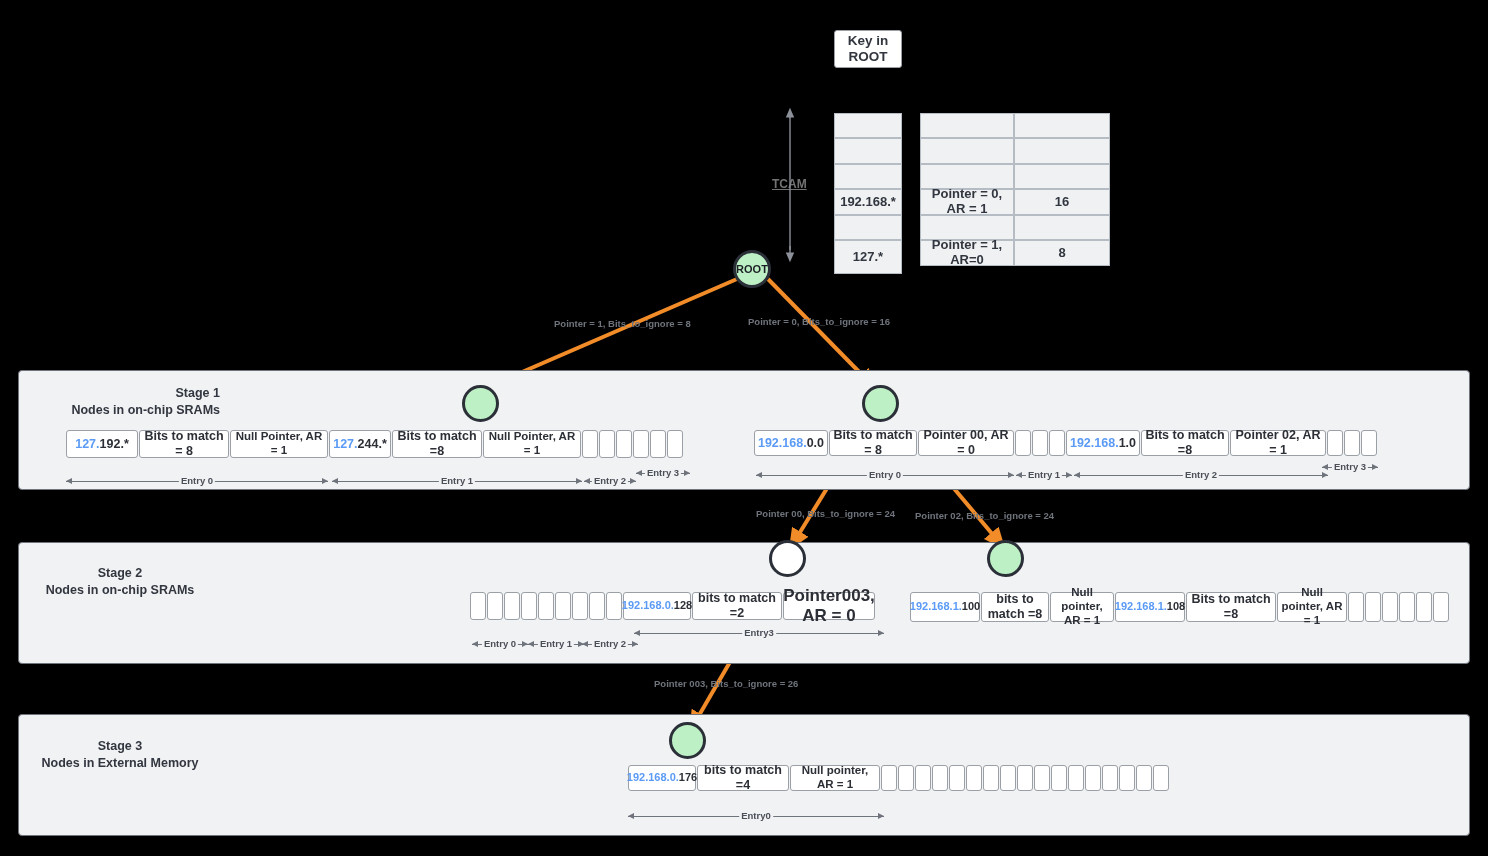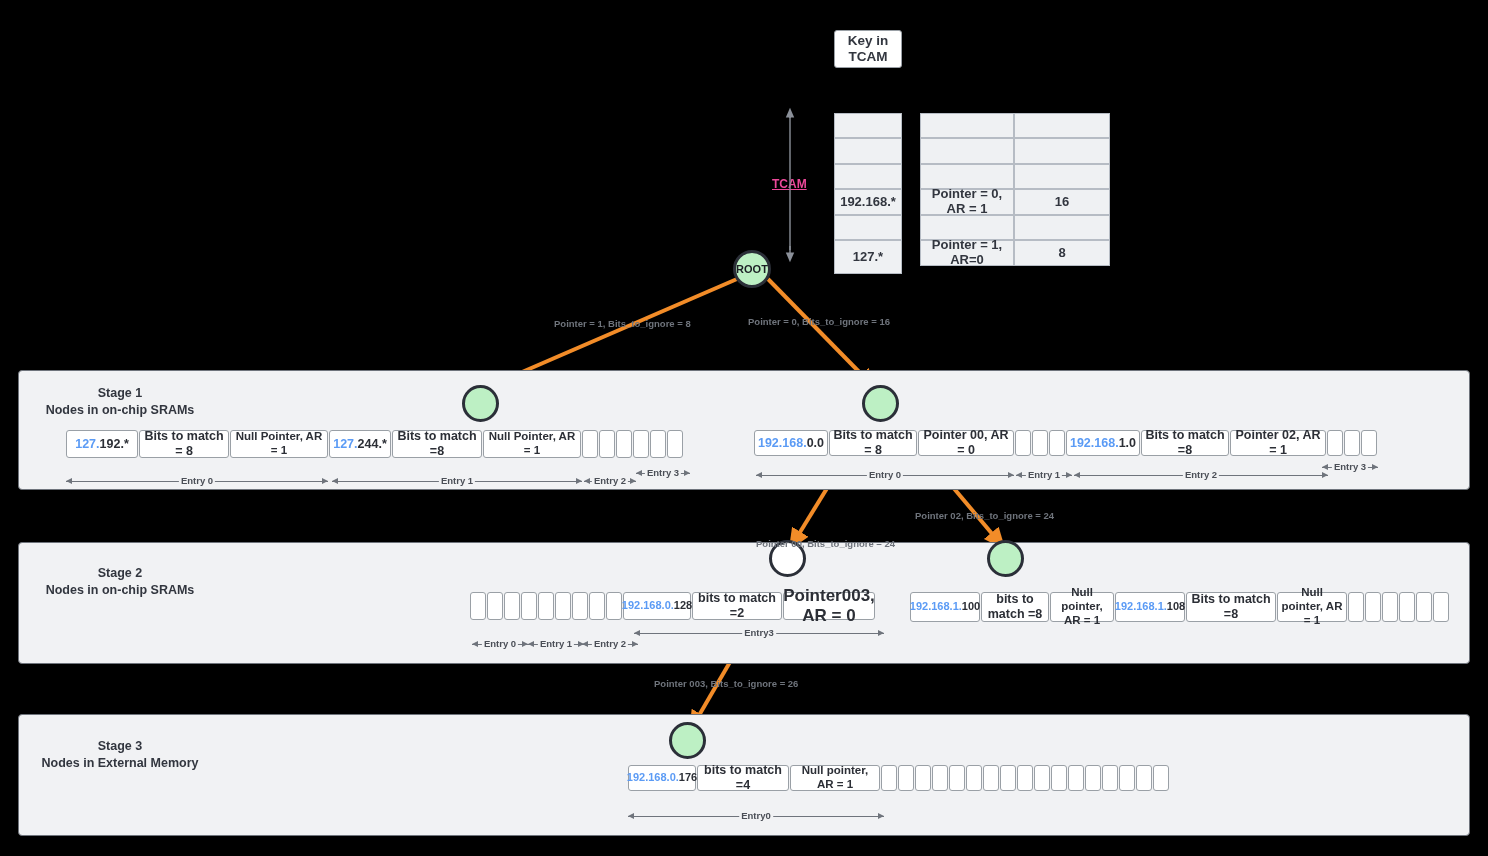--- a/index.html
+++ b/index.html
@@ -12,21 +12,21 @@
   .box{position:absolute;background:#fff;border:1px solid #9aa0a6;border-radius:3px;
        box-sizing:border-box;display:flex;align-items:center;justify-content:center;
        text-align:center;font-weight:bold;line-height:1.15;color:#32363f;}
 
   .hdr{font-size:13.5px;padding:2px 4px;}
 
   
   .tcell{position:absolute;background:#eff1f3;border:1px solid #b6bcc4;box-sizing:border-box;
          display:flex;align-items:center;justify-content:center;text-align:center;
          font-weight:bold;font-size:13px;color:#32363f;line-height:1.15;}
-  .tcam-label{position:absolute;color:#ec4899;font-weight:bold;font-size:12px;text-decoration:underline;}
+  .tcam-label{position:absolute;color:#737373;font-weight:bold;font-size:12px;text-decoration:underline;}
 
   
   .stage{position:absolute;background:#f1f2f4;border:1px solid #6f747c;border-radius:4px;
          box-sizing:border-box;}
   .stage-title{position:absolute;font-size:12.5px;font-weight:bold;text-align:center;
                line-height:1.35;color:#32363f;white-space:pre-line;}
 
   
   .node{position:absolute;border-radius:50%;border:3px solid #2b2f38;box-sizing:border-box;
         display:flex;align-items:center;justify-content:center;
@@ -56,21 +56,21 @@
   .ruler .ar.l{left:0;border-right:6px solid #6f747c;}
   .ruler .ar.r{right:0;border-left:6px solid #6f747c;}
 
   svg.arrows{position:absolute;left:0;top:0;width:1488px;height:856px;pointer-events:none;}
 </style>
 </head>
 <body>
 
 <div class="canvas">
 
-  <div class="box hdr" style="left:834px;top:30px;width:68px;height:38px;">Key in TCAM</div>
+  <div class="box hdr" style="left:834px;top:30px;width:68px;height:38px;">Key in ROOT</div>
 
   <div class="tcam-label" style="left:772px;top:177px;">TCAM</div>
 
   <svg class="arrows">
     <defs>
       <marker id="gArrow" markerWidth="8" markerHeight="8" refX="4" refY="4" orient="auto">
         <path d="M0,1 L7,4 L0,7 z" fill="#8b9099"></path>
       </marker>
       <marker id="oArrow" markerWidth="6" markerHeight="6" refX="3" refY="3" orient="auto">
         <path d="M0,0.6 L5.5,3 L0,5.4 z" fill="#f28c28"></path>
@@ -109,37 +109,37 @@
   <div class="tcell" style="left:1014px;top:138px;width:96px;height:26px;"></div>
   <div class="tcell" style="left:1014px;top:164px;width:96px;height:25px;"></div>
   <div class="tcell" style="left:1014px;top:189px;width:96px;height:26px;">16</div>
   <div class="tcell" style="left:1014px;top:215px;width:96px;height:25px;"></div>
   <div class="tcell" style="left:1014px;top:240px;width:96px;height:26px;">8</div>
 
   <div class="stage" style="left:18px;top:370px;width:1452px;height:120px;"></div>
   <div class="stage" style="left:18px;top:542px;width:1452px;height:122px;"></div>
   <div class="stage" style="left:18px;top:714px;width:1452px;height:122px;"></div>
 
-  <div class="stage-title" style="left:20px;top:385px;width:200px;">Stage 1
+  <div class="stage-title" style="left:20px;top:385px;width:200px;text-align:right;">Stage 1
 Nodes in on-chip SRAMs</div>
   <div class="stage-title" style="left:20px;top:565px;width:200px;">Stage 2
 Nodes in on-chip SRAMs</div>
   <div class="stage-title" style="left:20px;top:738px;width:200px;">Stage 3
 Nodes in  External Memory</div>
 
   <div class="node green" style="left:733px;top:250px;width:38px;height:38px;">ROOT</div>
   <div class="node green" style="left:462px;top:385px;width:37px;height:37px;"></div>
   <div class="node green" style="left:862px;top:385px;width:37px;height:37px;"></div>
   <div class="node white" style="left:769px;top:540px;width:37px;height:37px;"></div>
   <div class="node green" style="left:987px;top:540px;width:37px;height:37px;"></div>
   <div class="node green" style="left:669px;top:722px;width:37px;height:37px;"></div>
 
   <div class="elabel" style="left:554px;top:318px;">Pointer = 1, Bits_to_ignore = 8</div>
   <div class="elabel" style="left:748px;top:316px;">Pointer = 0, Bits_to_ignore = 16</div>
-  <div class="elabel" style="left:756px;top:538px;">Pointer 00, Bits_to_ignore = 24</div>
+  <div class="elabel" style="left:756px;top:508px;">Pointer 00, Bits_to_ignore = 24</div>
   <div class="elabel" style="left:915px;top:510px;text-align:right;">Pointer 02, Bits_to_ignore = 24</div>
   <div class="elabel" style="left:654px;top:678px;">Pointer 003, Bits_to_ignore = 26</div>
 
   <div id="s1l">
       <div class="cell pfx" style="left: 66px; top: 430px; width: 72px; height: 28px; font-size: 12.5px;">
         <span class="b">127.</span>
         <span>192.*</span>
       </div>
       <div class="cell" style="left: 139px; top: 430px; width: 90px; height: 28px; font-size: 12.5px;">Bits to match = 8</div>
       <div class="cell" style="left: 230px; top: 430px; width: 98px; height: 28px; font-size: 11.5px;">Null Pointer, AR = 1</div>

